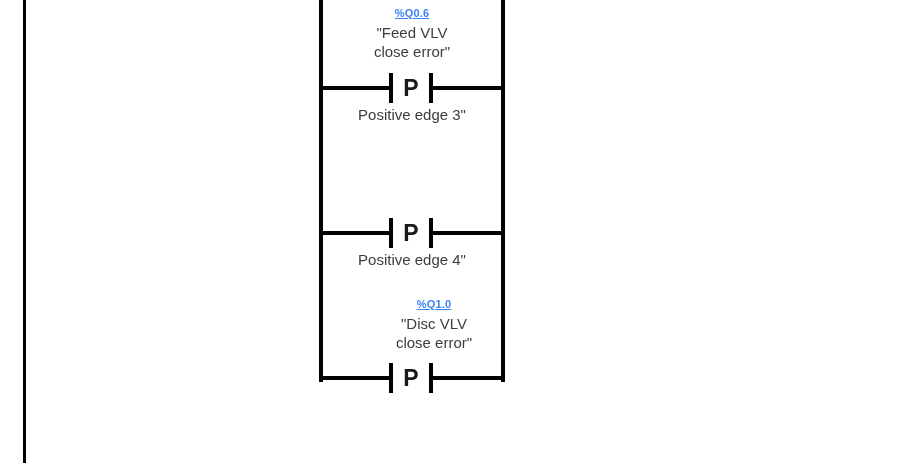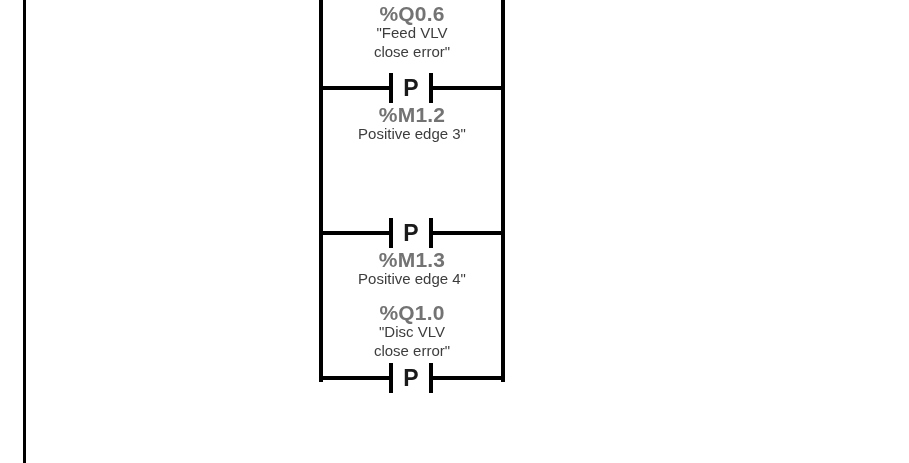--- a/index.html
+++ b/index.html
@@ -72,26 +72,27 @@
 
   
   .operand {
     position: absolute;
     width: 184px;
     left: 320px;
     text-align: center;
   }
   .operand .addr {
     font-family: "Liberation Sans", sans-serif;
-    font-size: 21px;
+    font-size: 11px;
     font-weight: 700;
-    color: #737373;
+    color: #3b82f6;
     letter-spacing: 0.2px;
     line-height: 19px;
     white-space: nowrap;
+    text-decoration: underline;
   }
   .operand .desc {
     font-family: "Liberation Sans", sans-serif;
     font-size: 15px;
     font-weight: 400;
     color: #3d3d3d;
     line-height: 19px;
   }
 </style>
 </head>
@@ -113,40 +114,38 @@
   <div class="rung" style="left:321px; top:86px; width:70px;"></div>
   <div class="rung" style="left:433px; top:86px; width:70px;"></div>
 
   <div class="contact" style="left:389px; top:73px;">
     <div class="bar bar-left"></div>
     <div class="bar bar-right"></div>
     <div class="pletter">P</div>
   </div>
 
   <div class="operand" style="top:105px;">
-    <div class="addr">%M1.2</div>
     <div class="desc">Positive edge 3"</div>
   </div>
 
 
   <div class="rung" style="left:321px; top:231px; width:70px;"></div>
   <div class="rung" style="left:433px; top:231px; width:70px;"></div>
 
   <div class="contact" style="left:389px; top:218px;">
     <div class="bar bar-left"></div>
     <div class="bar bar-right"></div>
     <div class="pletter">P</div>
   </div>
 
   <div class="operand" style="top:250px;">
-    <div class="addr">%M1.3</div>
     <div class="desc">Positive edge 4"</div>
   </div>
 
-  <div class="operand" style="top:303px;">
+  <div class="operand" style="top:295px;padding-left:22px;">
     <div class="addr">%Q1.0</div>
     <div class="desc">"Disc VLV</div>
     <div class="desc">close error"</div>
   </div>
 
   <div class="rung" style="left:321px; top:376px; width:70px;"></div>
   <div class="rung" style="left:433px; top:376px; width:70px;"></div>
 
   <div class="contact" style="left:389px; top:363px;">
     <div class="bar bar-left"></div>

